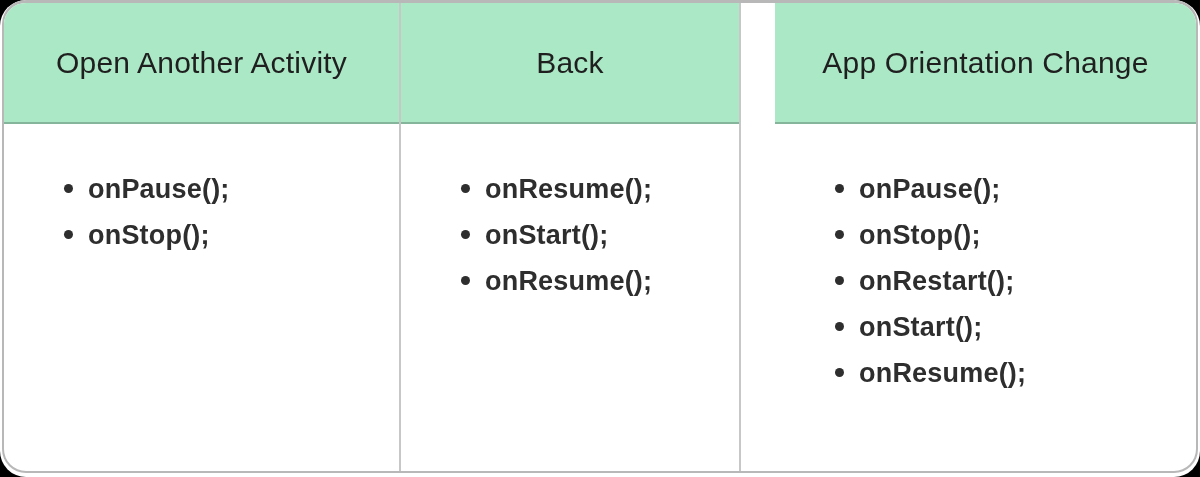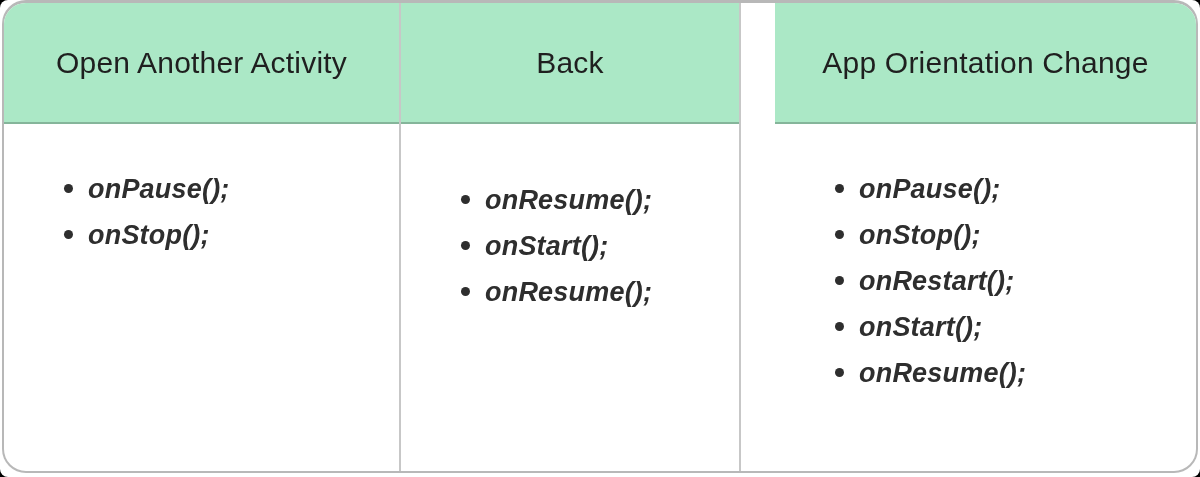--- a/index.html
+++ b/index.html
@@ -6,52 +6,52 @@
   .canvas{
     position:relative;
     width:1200px;height:477px;
     background:var(--canvas-bg,#000);
     overflow:hidden;
     font-family:"Liberation Sans","DejaVu Sans",sans-serif;
   }
   .page{
     position:absolute;inset:0;
     background:var(--page-bg,#fff);
-    border-radius:8px;
+    border-radius:26px;
     overflow:hidden;
   }
   .lifecycle-table{
     position:absolute;left:2px;right:2px;top:0;bottom:4px;
     display:flex;
     border:2px solid var(--border-strong,rgba(0,0,0,0.28));
     border-top-width:3px;
     border-radius:24px;
     overflow:hidden;
     background:var(--page-bg,#fff);
   }
   .col{
     display:flex;flex-direction:column;
     border-right:2px solid var(--border-soft,rgba(0,0,0,0.22));
   }
   .col:last-child{border-right:none;}
   .col.c0{width:395px;flex:none;}
-  .col.c1{width:338px;flex:none;gap:11px;}
+  .col.c1{width:338px;flex:none;}
   .col.c2{flex:1;padding-left:34px;}
   .col-header{
     height:119px;flex:none;
     background:var(--header-bg,#ABE8C6);
     border-bottom:2px solid var(--border-soft,rgba(0,0,0,0.22));
     display:flex;align-items:center;justify-content:center;
     font-size:30px;font-weight:400;
     color:var(--header-text,#1F1F1F);
     letter-spacing:0.2px;
   }
   .col-body{
     list-style:none;
-    margin:42px 0 0 0;padding:0;font-style:italic;
+    margin:42px 0 0 0;padding:0;
   }
   .col-body li{
     position:relative;
     padding-left:84px;
     line-height:46px;
     font-size:27px;font-weight:700;
     color:var(--body-text,#2E2E2E);
     letter-spacing:0.2px;
   }
   .col-body li::before{

